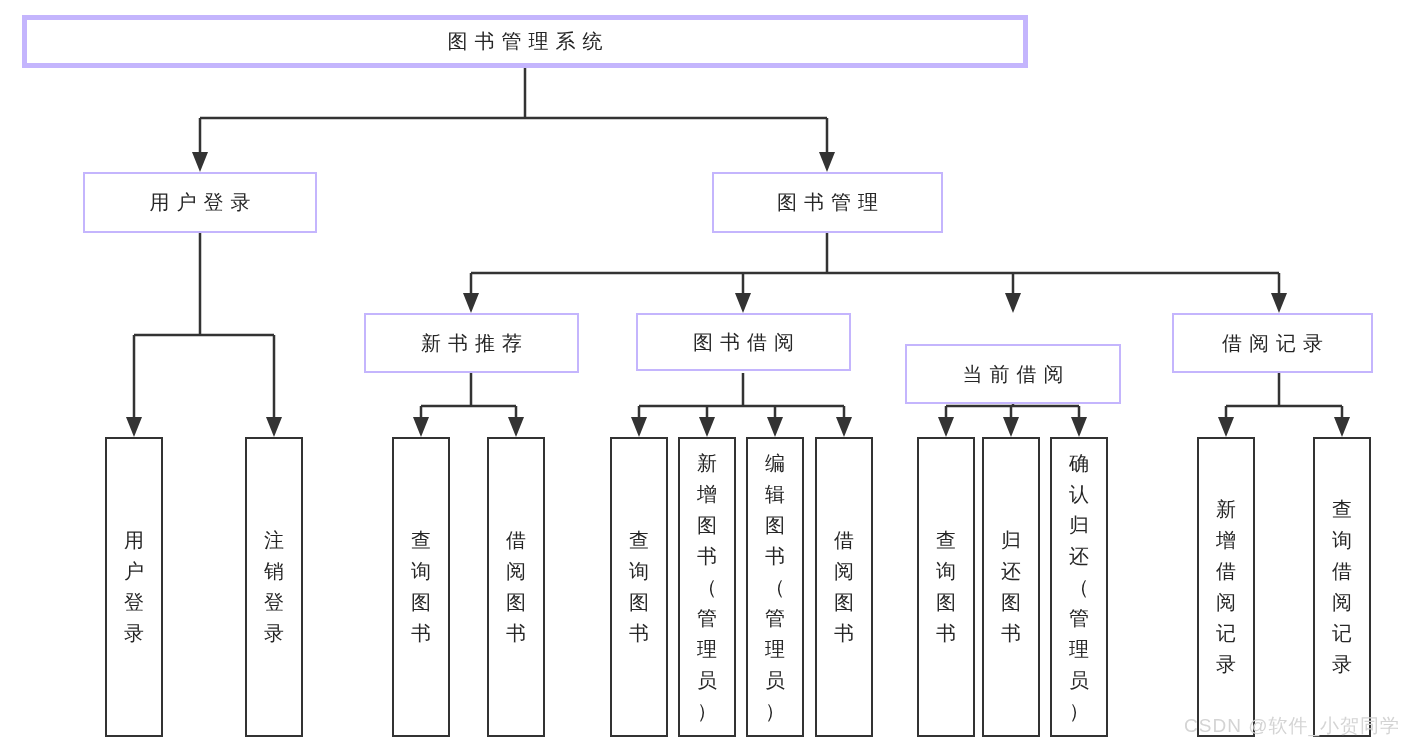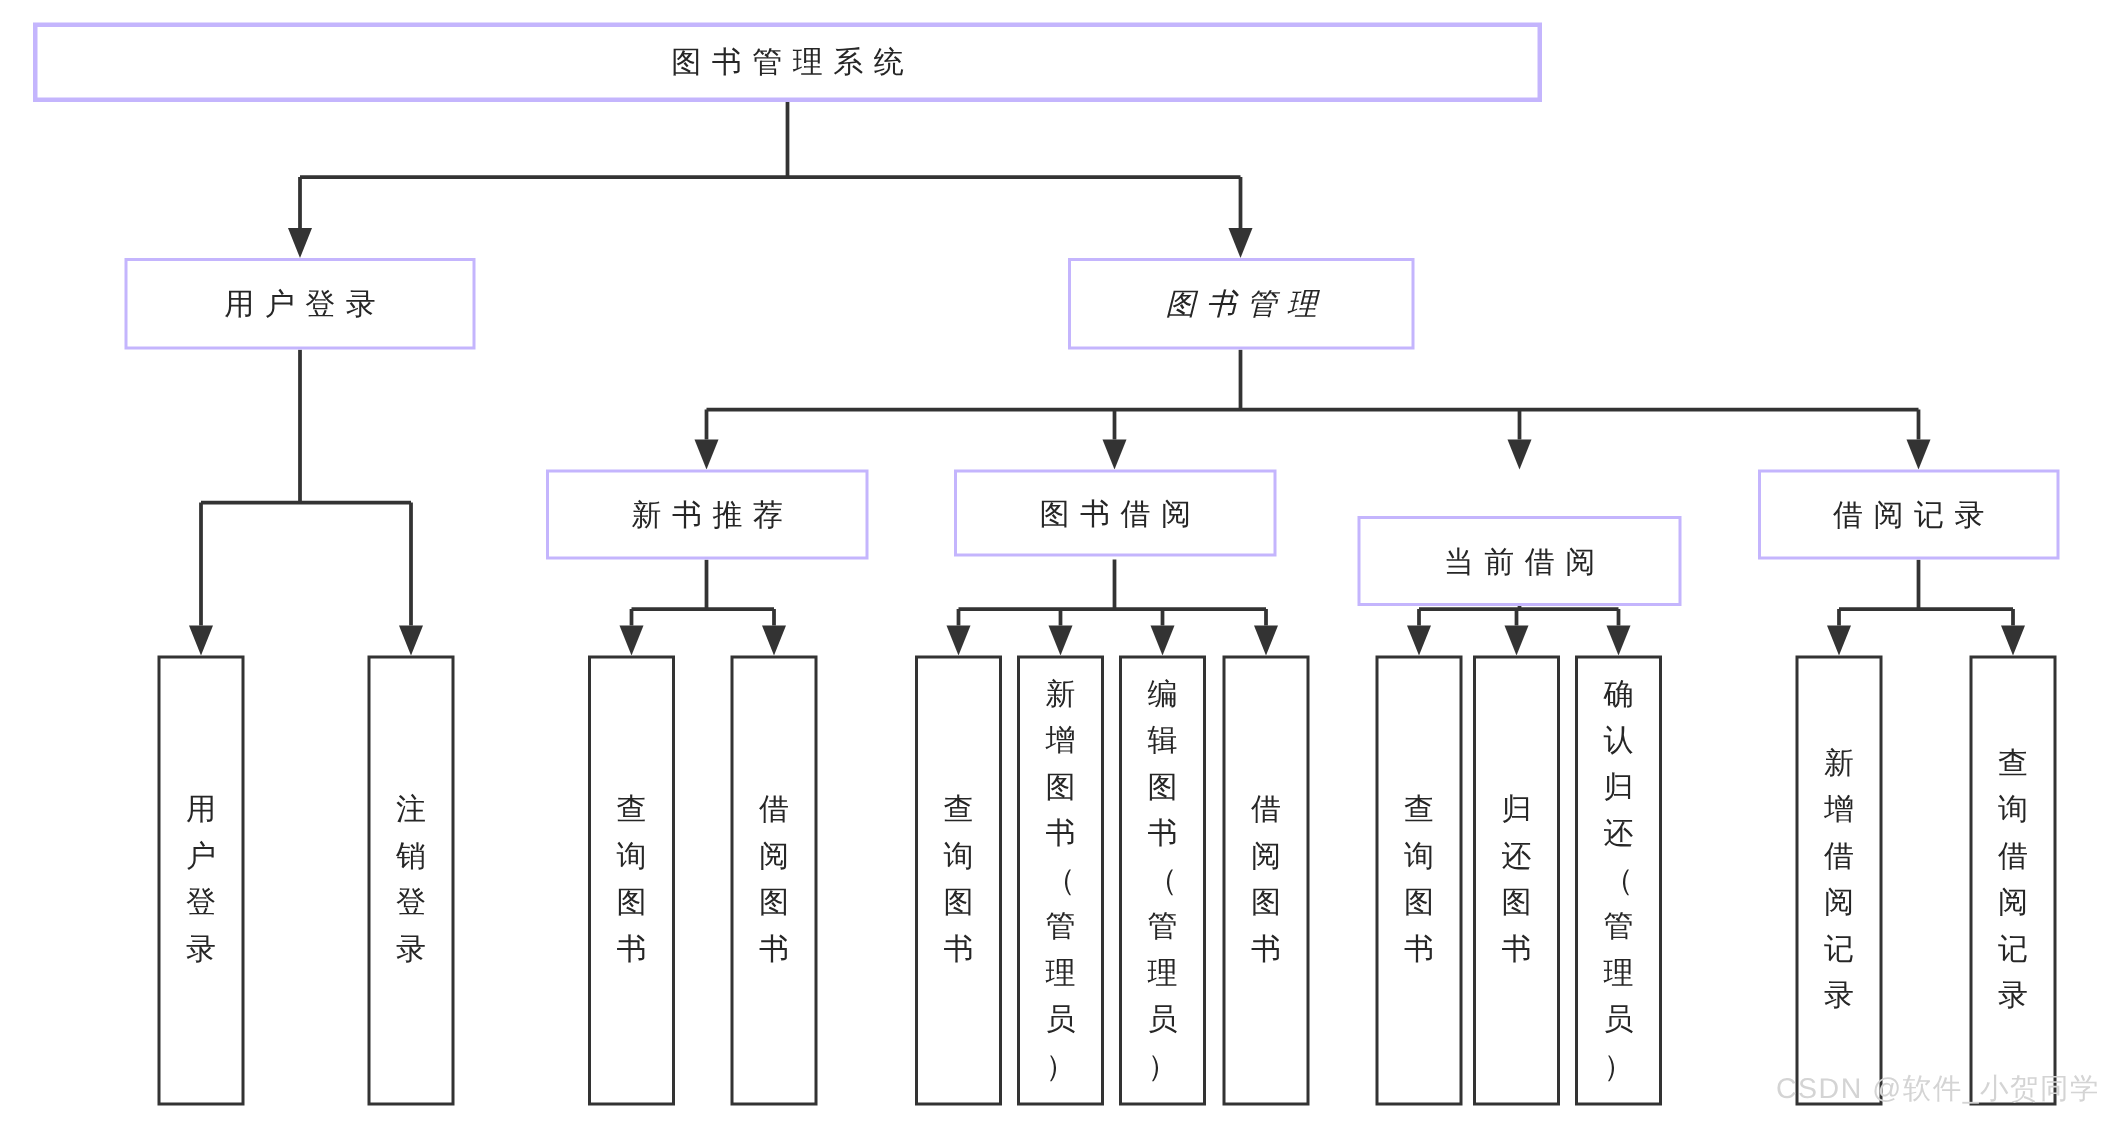--- a/index.html
+++ b/index.html
@@ -19,21 +19,21 @@
   #connectors {
     position: absolute;
     left: 0;
     top: 0;
     width: 1405px;
     height: 747px;
   }
   .box {
     position: absolute;
     box-sizing: border-box;
-    border: 3px solid #c4b5fd;
+    border: 5px solid #c4b5fd;
     background: #ffffff;
     display: flex;
     align-items: center;
     justify-content: center;
     font-size: 20px;
     letter-spacing: 7px;
     text-indent: 7px;
     white-space: nowrap;
   }
   .box.lvl2, .box.lvl3 {
@@ -124,21 +124,21 @@
     <g>
       <path class="cline" d="M1279,373 V406 M1226,406 H1342 M1226,406 V417 M1342,406 V417"></path>
       <polygon class="ahead" points="1226,437 1218,417 1234,417"></polygon>
       <polygon class="ahead" points="1342,437 1334,417 1350,417"></polygon>
     </g>
   </svg>
 
   <div class="box root" style="left:22px; top:15px; width:1006px; height:53px;">图书管理系统</div>
 
   <div class="box lvl2" style="left:83px; top:172px; width:234px; height:61px;">用户登录</div>
-  <div class="box lvl2" style="left:712px; top:172px; width:231px; height:61px;font-style:italic;">图书管理</div>
+  <div class="box lvl2" style="left:712px; top:172px; width:231px; height:61px;">图书管理</div>
 
   <div class="box lvl3" style="left:364px; top:313px; width:215px; height:60px;">新书推荐</div>
   <div class="box lvl3" style="left:636px; top:313px; width:215px; height:58px;">图书借阅</div>
   <div class="box lvl3" style="left:905px; top:313px; width:216px; height:60px;margin-top:31px;">当前借阅</div>
   <div class="box lvl3" style="left:1172px; top:313px; width:201px; height:60px;">借阅记录</div>
 
   <div class="leaf" style="left:105px;">
     <div class="vlabel">用户登录</div>
   </div>
   <div class="leaf" style="left:245px;">

